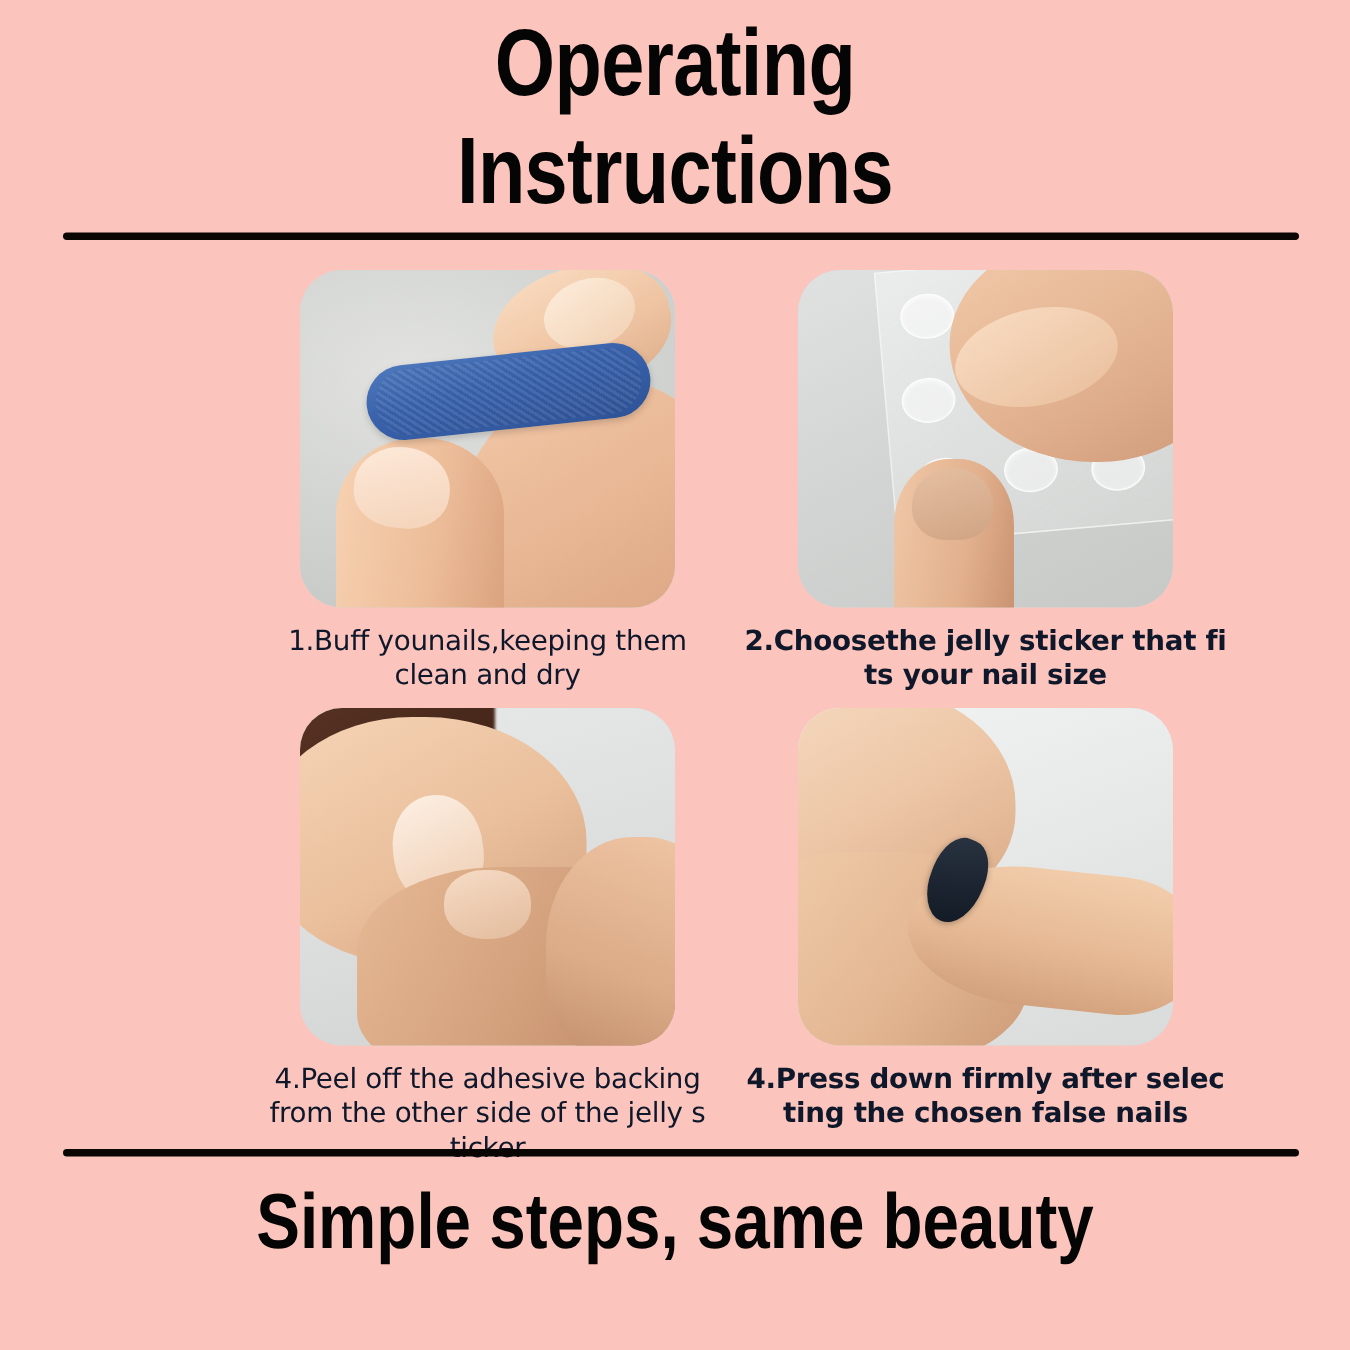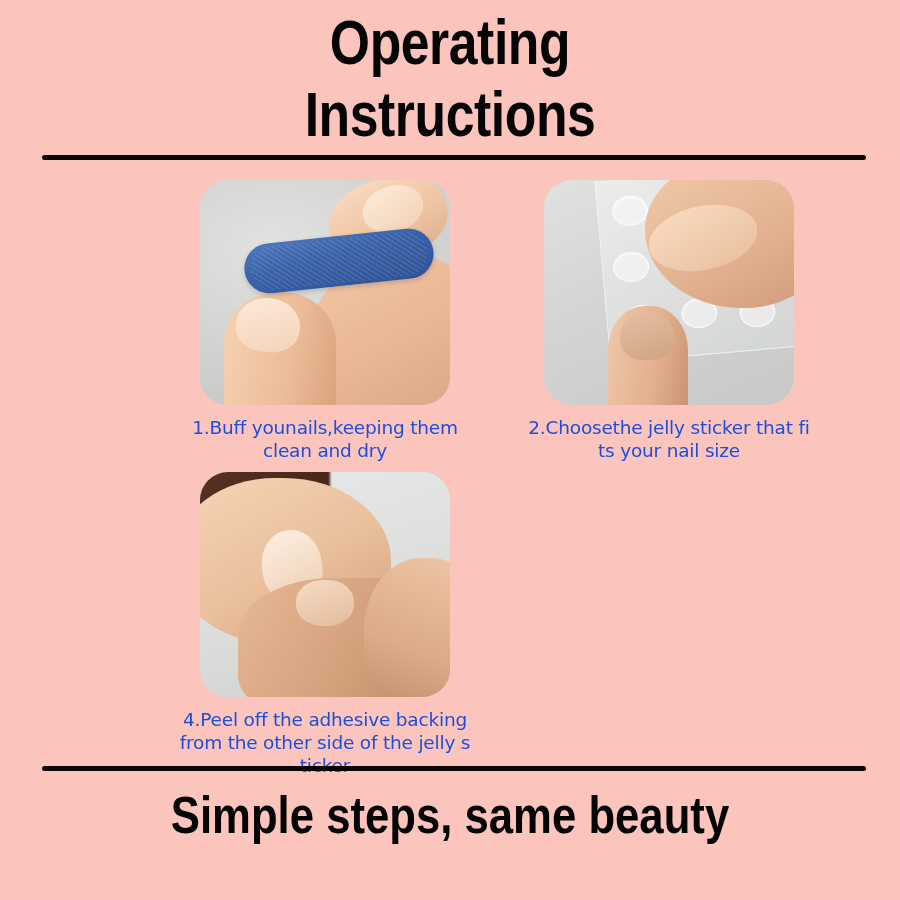--- a/index.html
+++ b/index.html
@@ -63,39 +63,39 @@
   .row {
     position: relative;
     width: 900px;
     height: 292px;
   }
   .cell {
     position: absolute;
     width: 370px;
   }
   .cell-left  { left: 140px; }
-  .cell-right { left: 484px; }
+  .cell-right { left: 472px; font-weight: bold; }
 
   .photo {
     position: relative;
     width: 250px;
     height: 225px;
     margin: 0 auto;
     border-radius: 28px;
     overflow: hidden;
     background: #d5d7d4;
   }
 
   .caption {
     margin-top: 11px;
     text-align: center;
     font-family: "DejaVu Sans", sans-serif;
     font-size: 18.5px;
     line-height: 23px;
-    color: #1d4ed8;
+    color: #0f172a;
     letter-spacing: -0.2px;
     white-space: pre-line;
   }
 
   
   .p1-bg {
     position: absolute;
     inset: 0;
     background:
       radial-gradient(ellipse 120% 90% at 30% 30%, #e2e3e0 0%, #cfd1ce 60%, #c2c4c1 100%);
@@ -425,20 +425,31 @@
           <div class="p3-nailA"></div>
           <div class="p3-handB"></div>
           <div class="p3-nailB"></div>
           <div class="p3-handC"></div>
         </div>
         <div class="caption">4.Peel off the adhesive backing
 from the other side of the jelly s
 ticker</div>
       </div>
 
+      <div class="cell cell-right">
+        <div class="photo">
+          <div class="p4-bg"></div>
+          <div class="p4-handL"></div>
+          <div class="p4-handL2"></div>
+          <div class="p4-fingerR"></div>
+          <div class="p4-nail"></div>
+        </div>
+        <div class="caption">4.Press down firmly after selec
+ting the chosen false nails</div>
+      </div>
 
     </div>
 
   </div>
 
   <div class="rule rule-bottom"></div>
 
   <div class="tagline">Simple steps, same beauty</div>
 
 </div>

